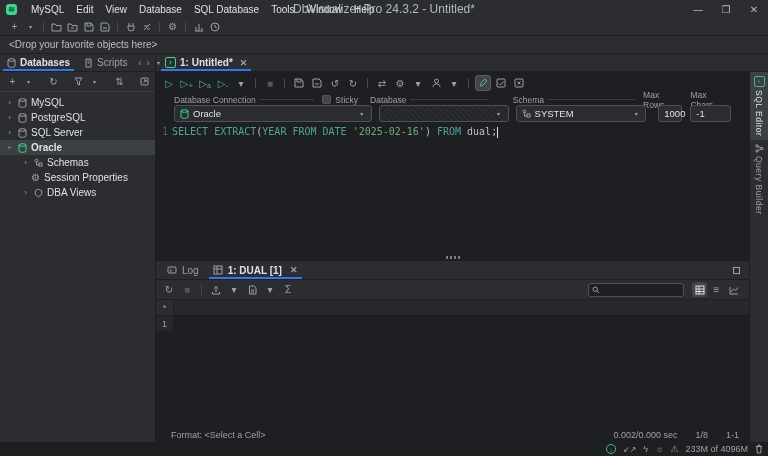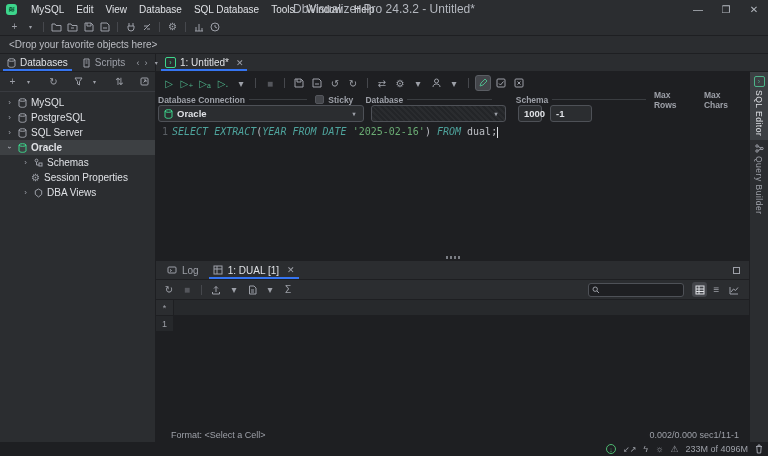--- a/index.html
+++ b/index.html
@@ -22,21 +22,21 @@
   .dd { font-size:6px; color:#9da0a8; width:8px; text-align:center; }
   .sep { width:1px; height:10px; background:#46484d; margin:0 4px; }
 
   
   .favbar { height:18px; background:#2b2d30; border-bottom:1px solid #1e1f22; display:flex; align-items:center; padding-left:9px; color:#bcbec4; }
 
   
   .tabrow { height:18px; background:#2b2d30; display:flex; align-items:stretch; border-bottom:1px solid #1e1f22; }
   .tabrow .left { width:156px; display:flex; align-items:stretch; border-right:1px solid #1e1f22; }
   .tab { display:flex; align-items:center; gap:4px; padding:0 7px; position:relative; color:#9da0a8; }
-  .tab.active { color:#dfe1e5; font-weight:normal; }
+  .tab.active { color:#dfe1e5; font-weight:bold; }
   .tab.active::after { content:""; position:absolute; left:3px; right:3px; bottom:0; height:2px; background:#3574f0; }
   .navarrows { display:flex; align-items:center; gap:5px; color:#9da0a8; padding:0 4px; font-size:9px; }
   .sqltab-icon { width:11px; height:11px; border:1px solid #3dd68c; border-radius:2px; color:#3dd68c; font-size:7px; display:flex; align-items:center; justify-content:center; }
   .closex { color:#9da0a8; font-size:9px; padding-left:3px; }
 
   
   .bodywrap { display:flex; height:370px; }
 
   
   .sidebar { width:156px; background:#2b2d30; border-right:1px solid #1e1f22; display:flex; flex-direction:column; }
@@ -49,34 +49,34 @@
 
   
   .main { flex:1; display:flex; flex-direction:column; background:#1e1f22; min-width:0; }
   .ed-toolbar { height:22px; display:flex; align-items:center; padding:0 5px; gap:2px; }
   .ebtn { min-width:16px; height:16px; display:flex; align-items:center; justify-content:center; border-radius:3px; color:#9da0a8; font-size:10px; }
   .ebtn.play { color:#4db389; }
   .ebtn.active { background:#43454a; border:1px solid #5a5d63; color:#4db389; }
   .ebtn.disabled { color:#54565c; }
 
   
-  .connrow { padding:0 2px;font-weight:bold; }
+  .connrow { padding:0 18px; }
   .lblrow { display:flex; align-items:center; height:11px; font-size:8.5px; color:#9da0a8; }
   .lblcell { display:flex; align-items:center; }
   .hair { flex:1; height:1px; background:#3a3d41; margin:0 4px; }
   .cb { width:9px; height:9px; background:#43454a; border:1px solid #54565c; border-radius:2px; margin-right:4px; }
   .fldrow { display:flex; align-items:center; height:17px; }
   .select, .numinput { height:17px; background:#2b2d30; border:1px solid #4e5157; border-radius:3px; display:flex; align-items:center; padding:0 5px; gap:4px; font-size:9.5px; color:#dfe1e5; }
   .select .dd { margin-left:auto; }
   .select.disabled { background:repeating-linear-gradient(45deg,#232528 0 2px,#2a2c2f 2px 4px); color:#6f737a; }
 
   
   .sqlarea { flex:1; display:flex; font-family:"DejaVu Sans Mono",monospace; font-size:10px; padding-top:4px; }
   .gutter { width:16px; text-align:right; color:#5a5d63; padding-right:4px; }
-  .kw { color:#4ea39c;font-style:italic; } .str { color:#6aab73; } .pl { color:#bcbec4; }
+  .kw { color:#4ea39c; } .str { color:#6aab73; } .pl { color:#bcbec4; }
   .caret { display:inline-block; width:1px; height:11px; background:#dfe1e5; vertical-align:middle; }
 
   
   .edstatus { height:16px; display:flex; align-items:center; padding:0 9px; color:#9da0a8; font-size:9px; }
   .edstatus .gap { width:14px; }
   .splitter { height:6px; display:flex; align-items:center; justify-content:center; }
   .dots { width:14px; height:3px; background:repeating-linear-gradient(90deg,#7a7d84 0 2px,transparent 2px 4px); }
 
   
   .restabs { height:20px; background:#2b2d30; display:flex; align-items:stretch; border-top:1px solid #1e1f22; border-bottom:1px solid #1e1f22; padding-left:4px; }
@@ -92,21 +92,21 @@
   .grid { flex:1; background:#1e1f22; overflow:hidden; }
   .ghead { height:16px; display:flex; background:#27292c; border-bottom:1px solid #1e1f22; }
   .gcorner { width:18px; background:#2b2d30; color:#9da0a8; font-size:9px; display:flex; align-items:center; justify-content:center; border-right:1px solid #1e1f22; }
   .gcol { width:190px; padding:0 5px; display:flex; align-items:center; font-size:9px; color:#c8cad0; border-right:1px solid #3a3d41; }
   .grow2 { height:15px; display:flex; }
   .grownum { width:18px; background:#26282b; color:#9da0a8; font-size:9px; display:flex; align-items:center; justify-content:center; border-right:1px solid #1e1f22; }
   .gcell { width:190px; background:#232528; color:#dfe1e5; font-size:9.5px; display:flex; align-items:center; justify-content:flex-end; padding:0 6px; border-right:1px solid #2a2c2f; }
 
   .gridfooter { height:14px; display:flex; align-items:center; padding:0 10px 0 15px; color:#9da0a8; font-size:9px; }
   .gridfooter .sp { flex:1; }
-  .gridfooter .seg { }
+  .gridfooter .seg { margin-left:18px; }
 
   
   .rightstrip { width:19px; background:#2b2d30; border-left:1px solid #1e1f22; display:flex; flex-direction:column; align-items:center; }
   .vtab { display:flex; flex-direction:column; align-items:center; padding:4px 0; gap:3px; width:100%; }
   .vtab .vlabel { writing-mode:vertical-rl; font-size:8.5px; color:#9da0a8; letter-spacing:0.5px; }
   .vtab.active { background:#3c3f43; }
   .vtab.active .vlabel { color:#dfe1e5; }
   .vicon { width:11px; height:11px; border:1px solid #4db389; border-radius:2px; color:#4db389; font-size:7px; display:flex; align-items:center; justify-content:center; }
 
   
@@ -410,20 +410,31 @@
                 <ellipse cx="4.5" cy="2" rx="3.5" ry="1.3"></ellipse>
                 <path d="M1 2v6c0 .7 1.6 1.3 3.5 1.3S8 8.7 8 8V2"></path>
               </svg>
           </span>
           <span>Oracle</span>
           <span class="dd">▾</span>
         </div>
         <div class="select disabled" style="width:135px;margin-left:7px;">
           <span class="dd">▾</span>
         </div>
+        <div class="select" style="width:136px;margin-left:7px;">
+          <span class="ic">
+            <svg width="9" height="9" viewBox="0 0 9 9" fill="none" stroke="currentColor">
+                <circle cx="2.5" cy="2.5" r="1.4"></circle>
+                <rect x="5" y="5" width="3" height="3"></rect>
+                <path d="M2.5 4v3h2.5"></path>
+              </svg>
+          </span>
+          <span>SYSTEM</span>
+          <span class="dd">▾</span>
+        </div>
         <div class="numinput" style="width:24px;margin-left:12px;">
           <span>1000</span>
         </div>
         <div class="numinput" style="width:42px;margin-left:8px;">
           <span>-1</span>
         </div>
       </div>
     </div>
 
     <div class="sqlarea">
@@ -513,21 +524,21 @@
       </div>
       <div class="grow2">
         <div class="grownum">1</div>
       </div>
     </div>
 
     <div class="gridfooter">
       <span>Format: &lt;Select a Cell&gt;</span>
       <span class="sp"></span>
       <span class="seg">0.002/0.000 sec</span>
-      <span class="seg">1/1</span>
+      <span class="seg">1/8</span>
       <span class="seg">1-1</span>
     </div>
   </div>
 
   <div class="rightstrip">
     <div class="vtab active">
       <span class="vicon">›</span>
       <span class="vlabel">SQL Editor</span>
     </div>
     <div class="vtab">

